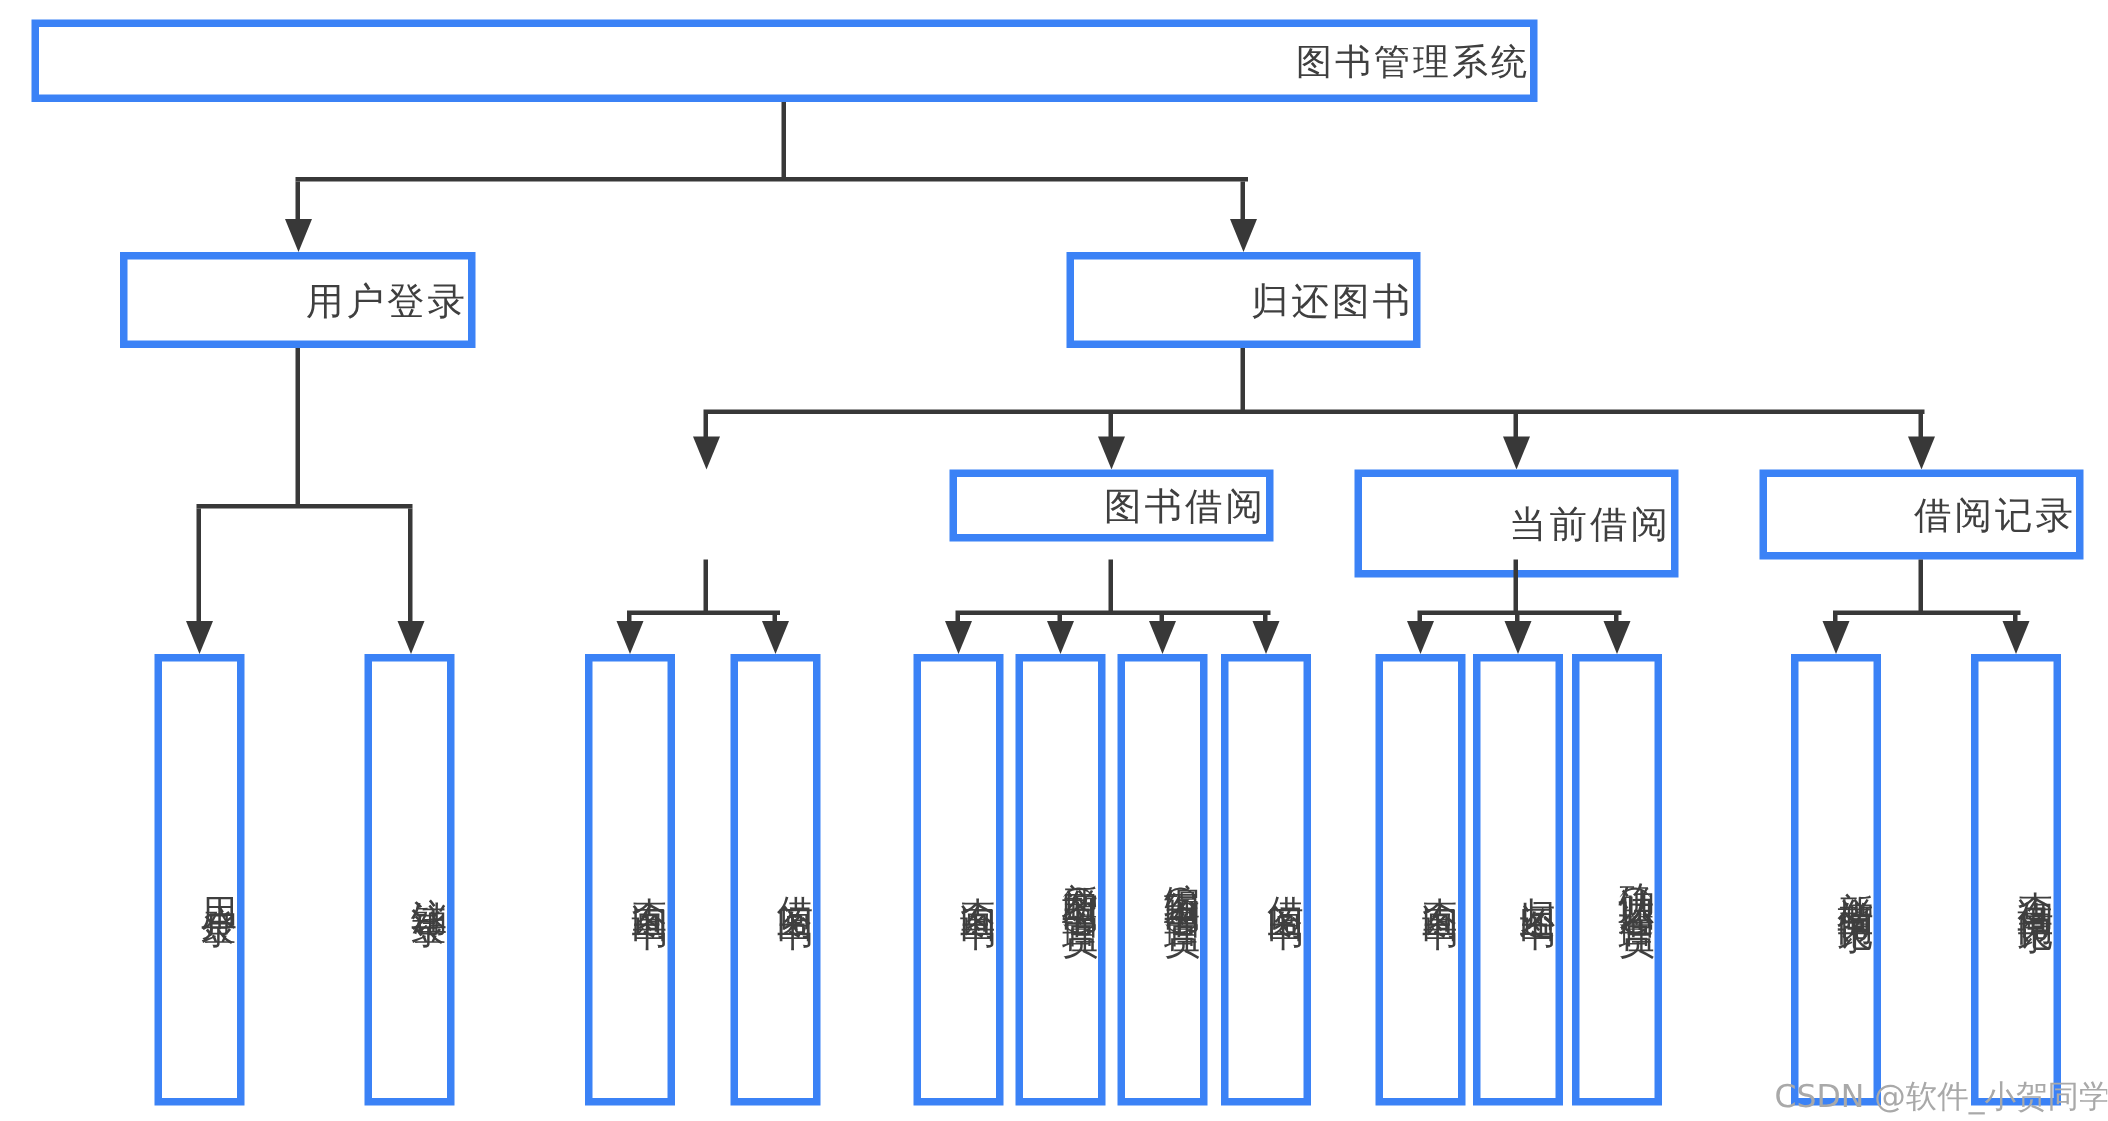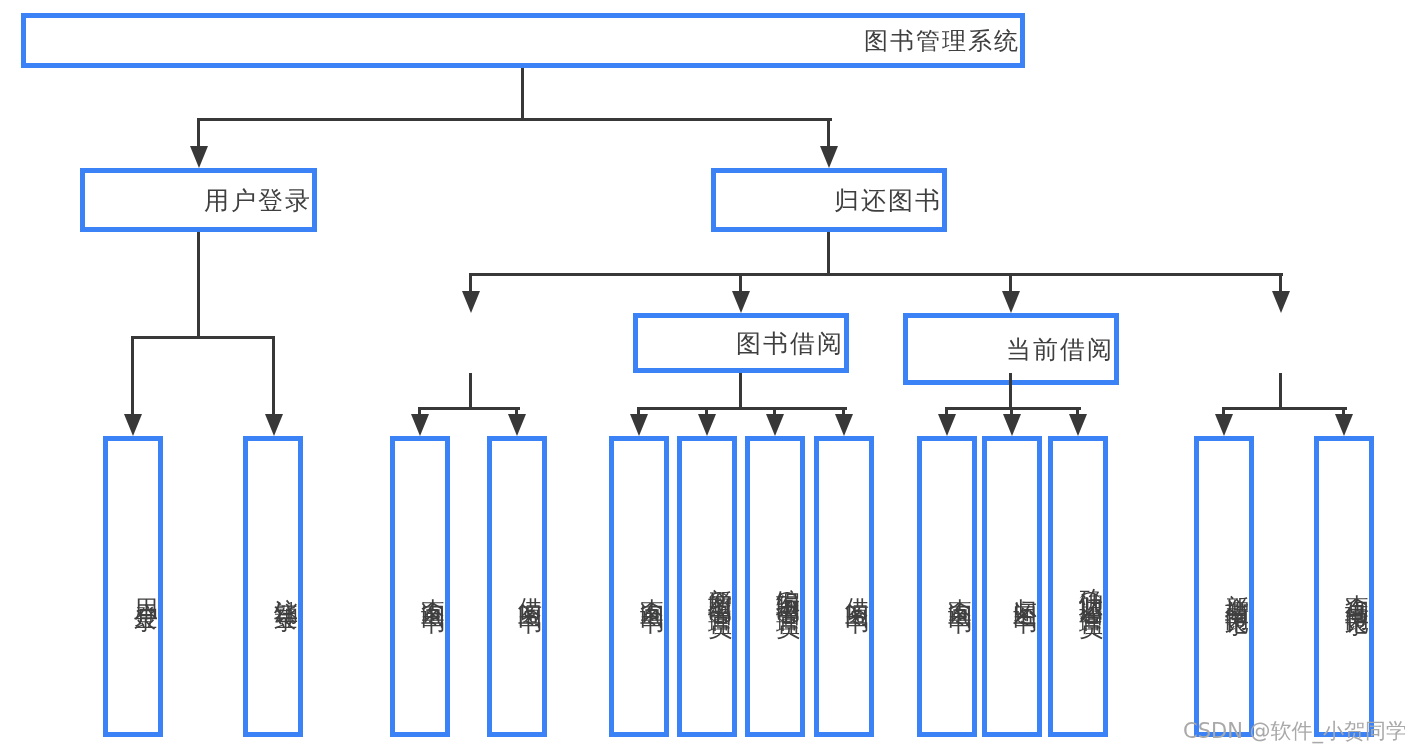--- a/index.html
+++ b/index.html
@@ -90,25 +90,28 @@
   <div class="line hline" style="left:469px;top:273px;width:814px"></div>
   <div class="line vline" style="left:469px;top:276px;height:16px"></div>
   <div class="line vline" style="left:739px;top:276px;height:16px"></div>
   <div class="line vline" style="left:1009px;top:276px;height:16px"></div>
   <div class="line vline" style="left:1279px;top:276px;height:16px"></div>
   <div class="arrow" style="left:462px;top:291px"></div>
   <div class="arrow" style="left:732px;top:291px"></div>
   <div class="arrow" style="left:1002px;top:291px"></div>
   <div class="arrow" style="left:1272px;top:291px"></div>
 
-  <div class="box" style="left:633px;top:313px;width:216px;height:60px">
+  <div class="box" style="left:633px;top:313px;width:216px;height:48px">
     <span class="hlabel">图书借阅</span>
   </div>
   <div class="box" style="left:903px;top:313px;width:216px;height:72px">
     <span class="hlabel">当前借阅</span>
+  </div>
+  <div class="box" style="left:1173px;top:313px;width:216px;height:60px">
+    <span class="hlabel">借阅记录</span>
   </div>
 
   <div class="line vline" style="left:469px;top:373px;height:37px"></div>
   <div class="line hline" style="left:418px;top:407px;width:102px"></div>
   <div class="line vline" style="left:418px;top:410px;height:5px"></div>
   <div class="line vline" style="left:515px;top:410px;height:5px"></div>
   <div class="arrow" style="left:411px;top:414px"></div>
   <div class="arrow" style="left:508px;top:414px"></div>
 
   <div class="line vline" style="left:739px;top:373px;height:37px"></div>

